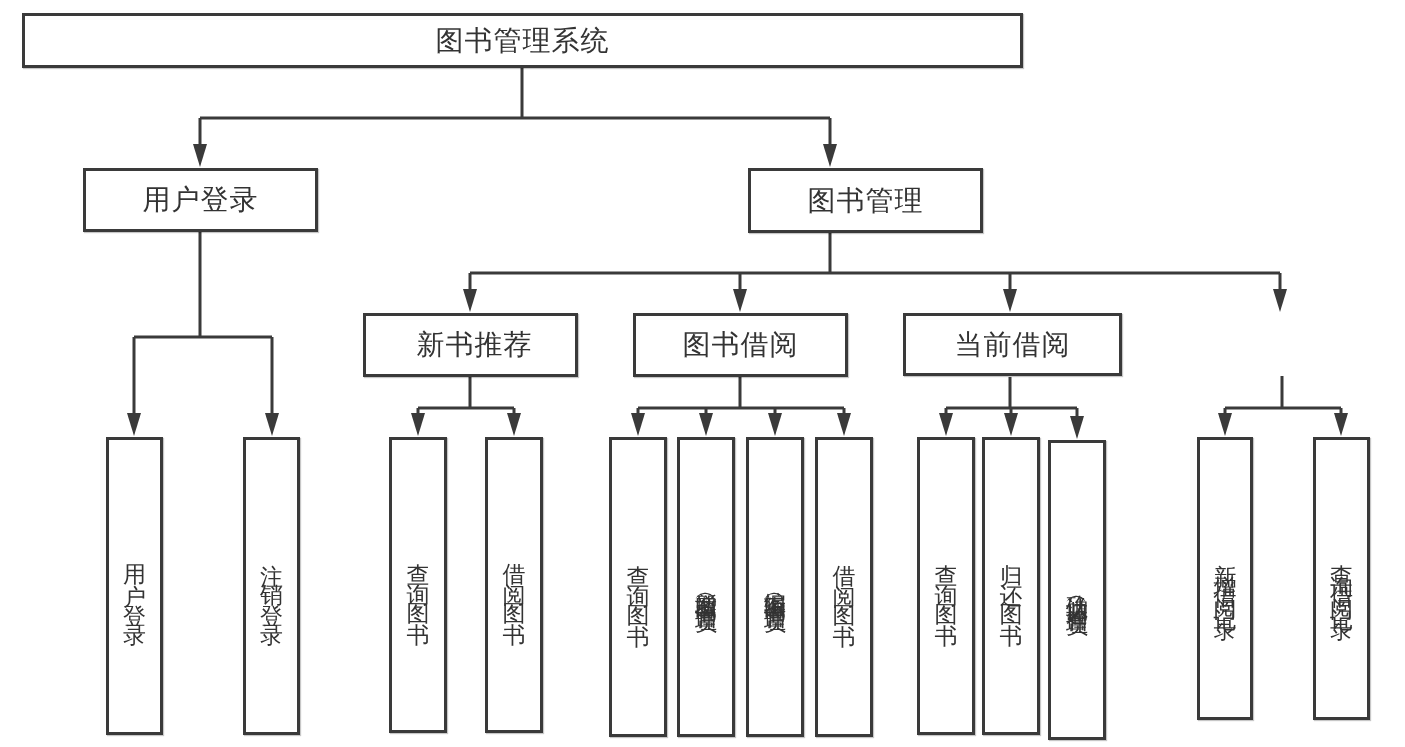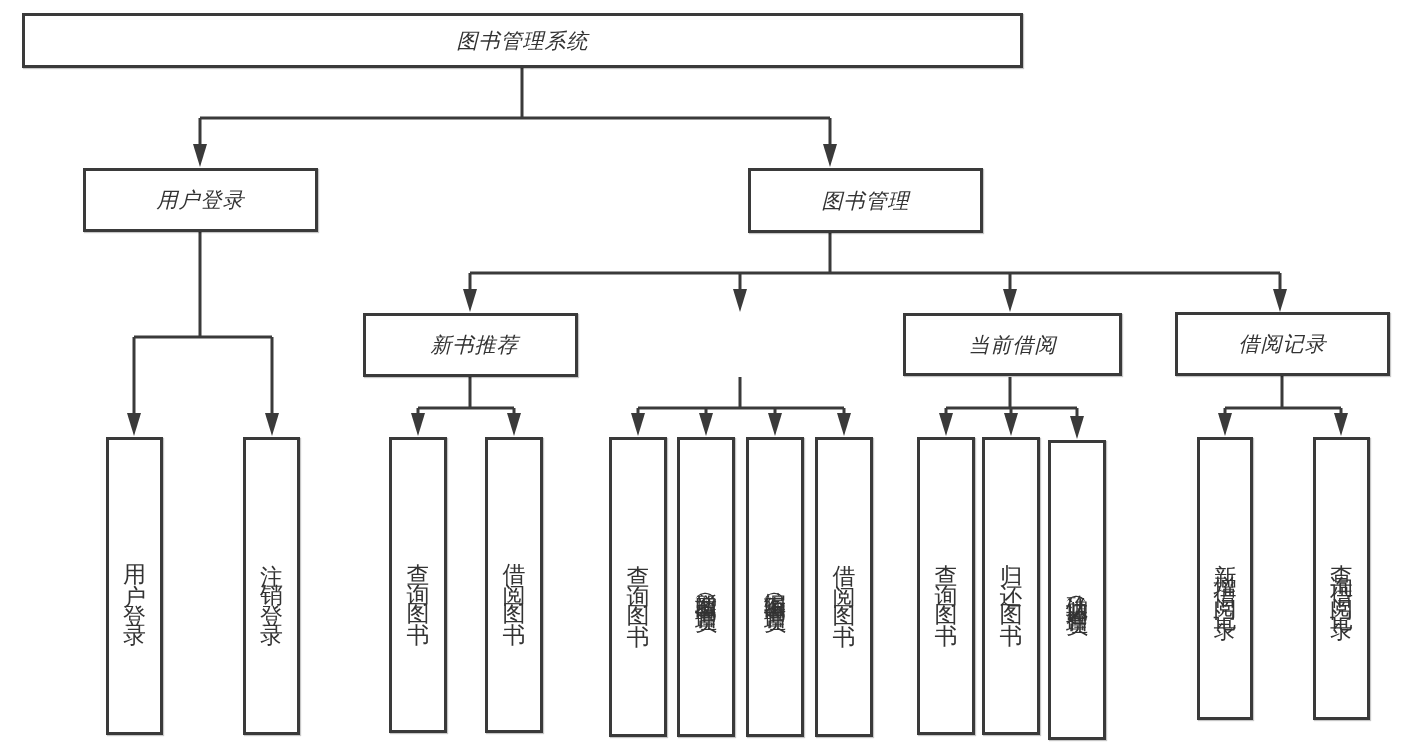--- a/index.html
+++ b/index.html
@@ -21,21 +21,21 @@
   svg.connectors path{stroke:var(--line-color);stroke-width:3;fill:none;}
   svg.connectors polygon{fill:var(--line-color);stroke:none;}
   .node{
     position:absolute;
     box-sizing:border-box;
     border:3px solid var(--line-color);
     background:#fff;
     display:flex;align-items:center;justify-content:center;
     box-shadow:1px 1px 1px rgba(0,0,0,0.22);
   }
-  .hnode{font-size:21px;letter-spacing:1px;white-space:nowrap;font-style:italic;}
+  .hnode{font-size:28px;letter-spacing:1px;white-space:nowrap;}
   .vnode{
     writing-mode:vertical-rl;
     text-orientation:mixed;
     font-size:23px;
     line-height:1;
   }
   .v4{letter-spacing:20px;}
   .v6{letter-spacing:11px;}
   .v9{letter-spacing:3px;font-size:22px;}
   
@@ -122,22 +122,22 @@
       <polygon points="1334,413 1348,413 1341,436"></polygon>
     </g>
   </svg>
 
   <div class="node hnode" id="n-root">图书管理系统</div>
 
   <div class="node hnode" id="n-user-login">用户登录</div>
   <div class="node hnode" id="n-book-mgmt">图书管理</div>
 
   <div class="node hnode" id="n-new-book-rec">新书推荐</div>
+  <div class="node hnode" id="n-book-borrow">图书借阅</div>
   <div class="node hnode" id="n-current-borrow">当前借阅</div>
-  <div class="node hnode" id="n-borrow-record">借阅记录</div>
 
   <div class="node vnode v4" id="n-leaf-user-login">用户登录</div>
   <div class="node vnode v4" id="n-leaf-logout">注销登录</div>
 
   <div class="node vnode v4" id="n-leaf-rec-query">查询图书</div>
   <div class="node vnode v4" id="n-leaf-rec-borrow">借阅图书</div>
 
   <div class="node vnode v4" id="n-leaf-bb-query">查询图书</div>
   <div class="node vnode v9" id="n-leaf-bb-add">新增图书（管理员）</div>
   <div class="node vnode v9" id="n-leaf-bb-edit">编辑图书（管理员）</div>

